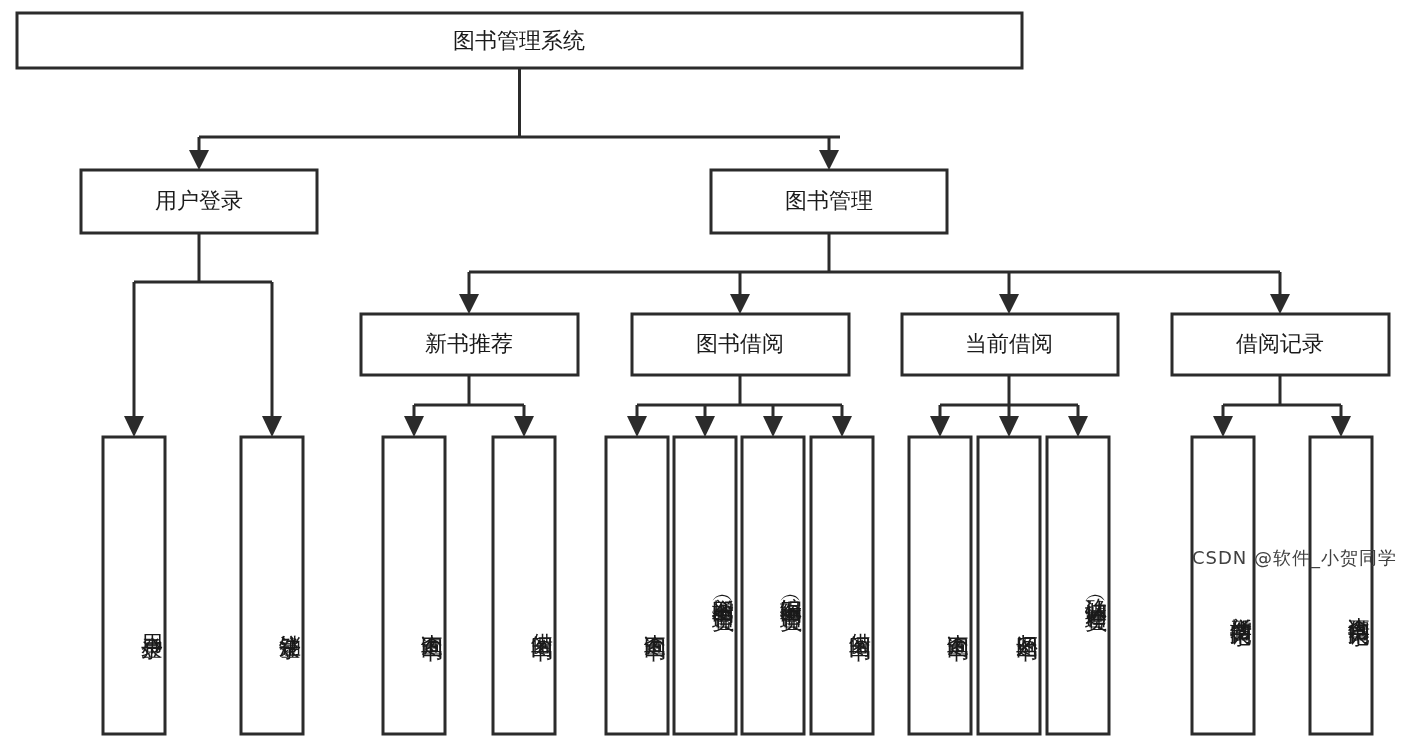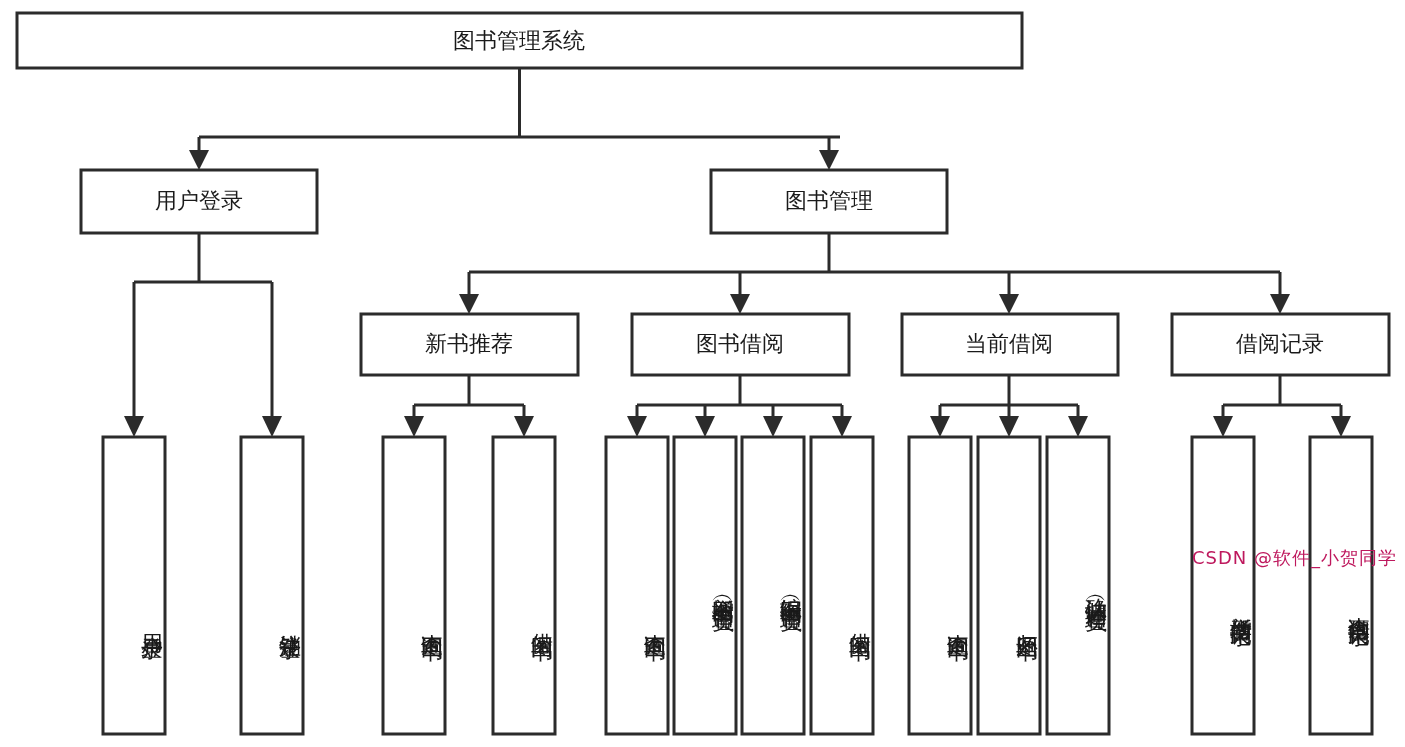--- a/index.html
+++ b/index.html
@@ -23,21 +23,21 @@
     text-orientation:upright;
     font-family:"DejaVu Sans","Liberation Sans",sans-serif;
     font-size:22px;line-height:1.18;color:#1a1a1a;
     letter-spacing:2px;
     white-space:nowrap;
     pointer-events:none;
   }
   .watermark{
     position:absolute;right:8px;bottom:6px;
     font-family:"DejaVu Sans","Liberation Sans",sans-serif;
-    font-size:18px;color:#be185d;letter-spacing:1px;
+    font-size:18px;color:#404040;letter-spacing:1px;
     white-space:nowrap;
   }
 </style>
 </head>
 <body>
 
 <div id="chart-root">
 
   <svg id="diagram" viewBox="0 0 1405 747">
 

